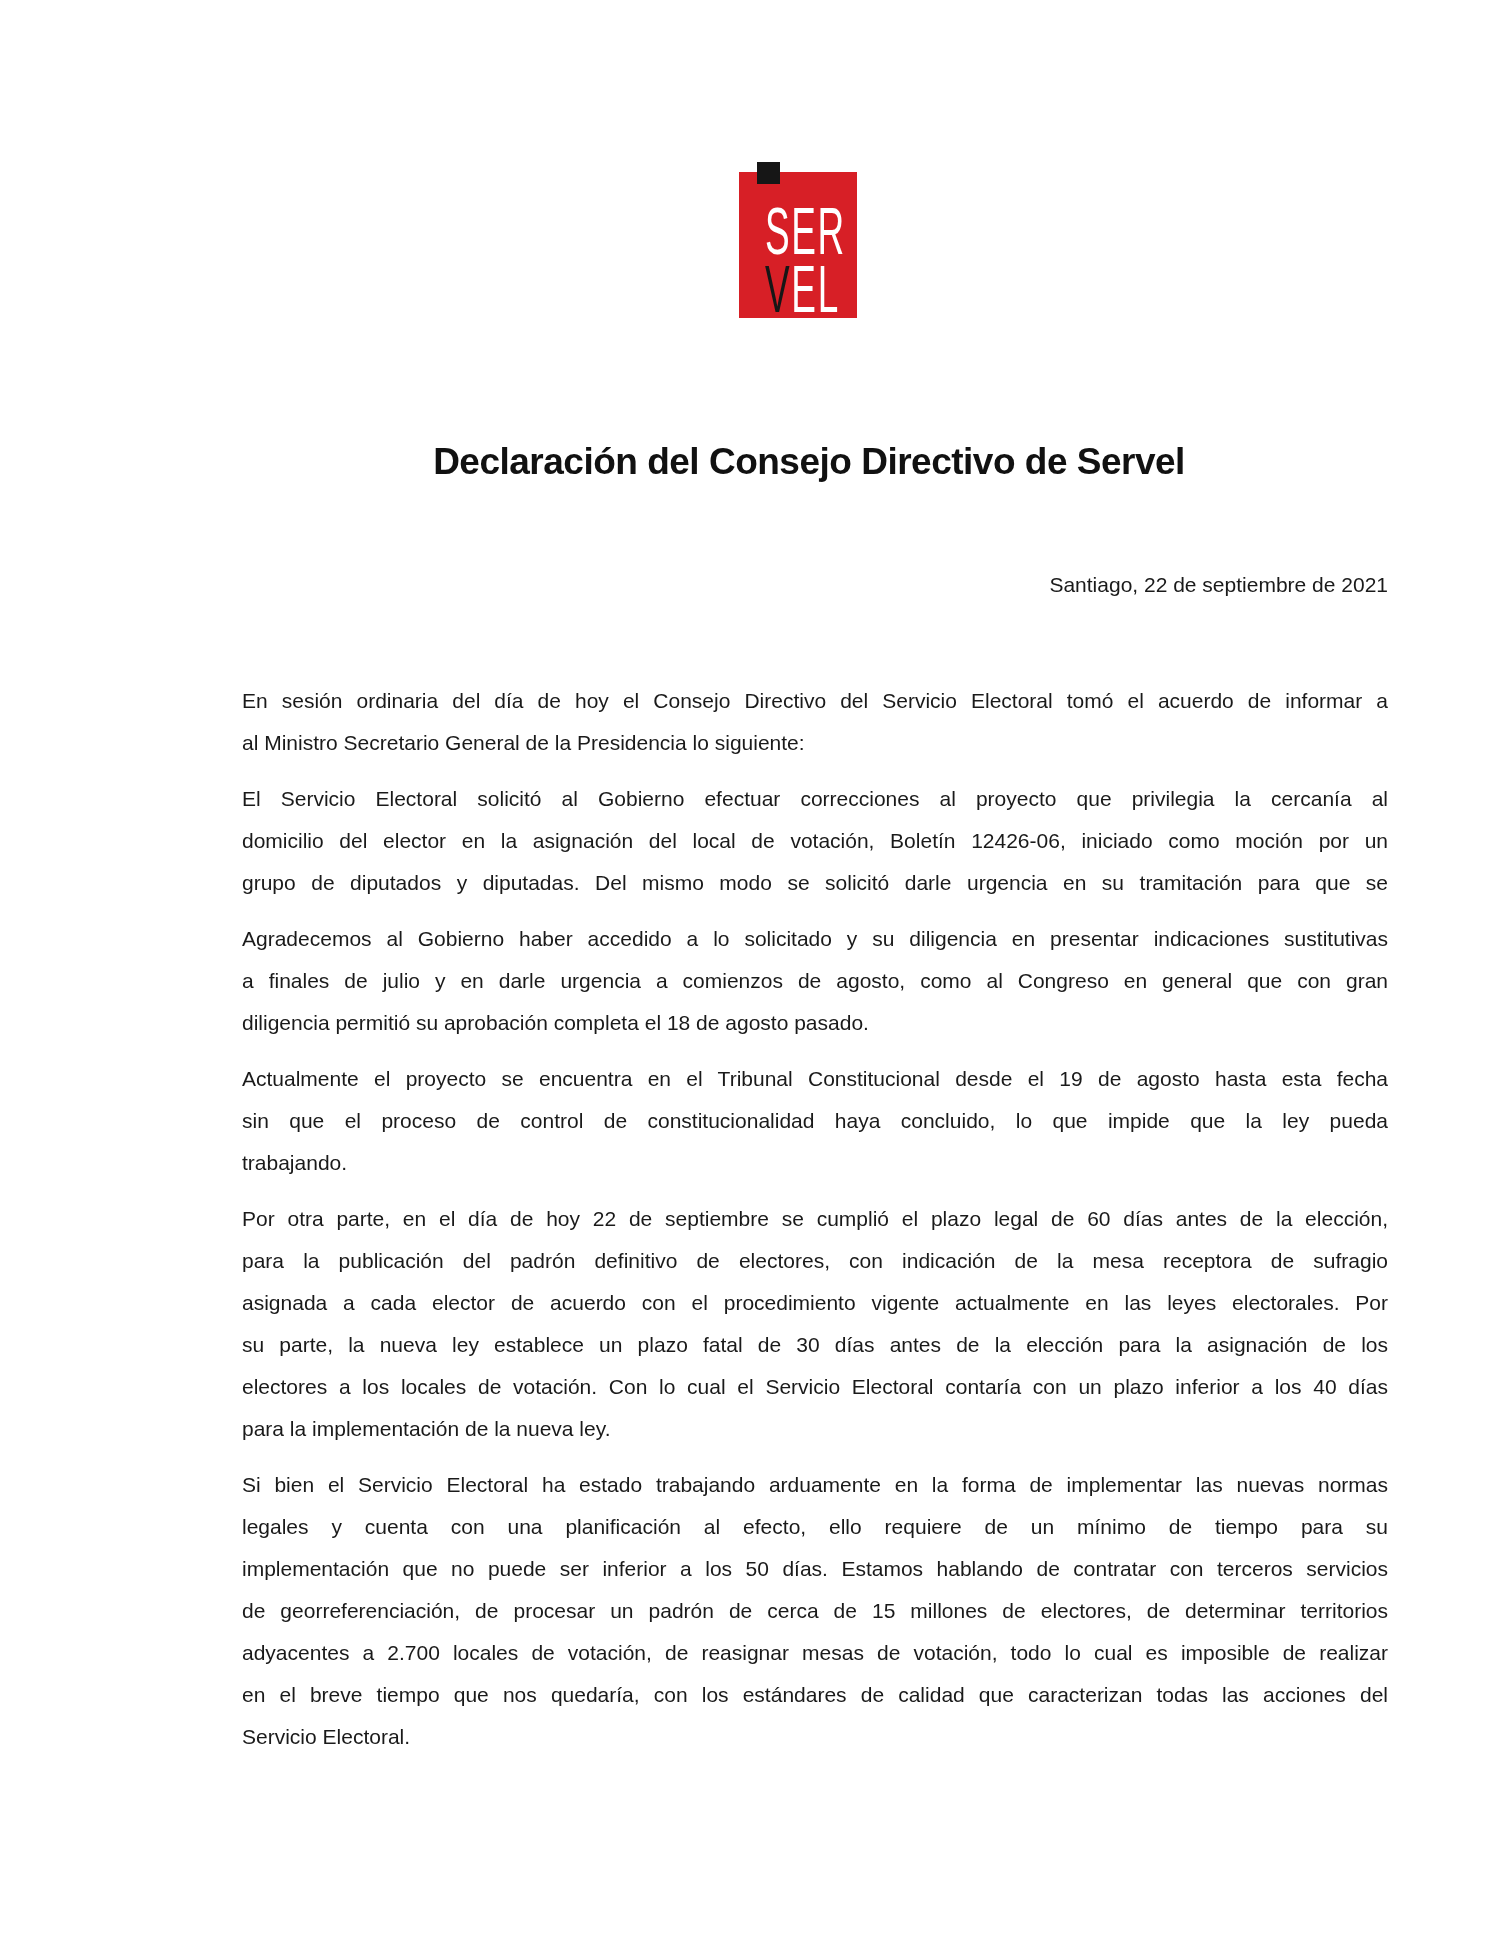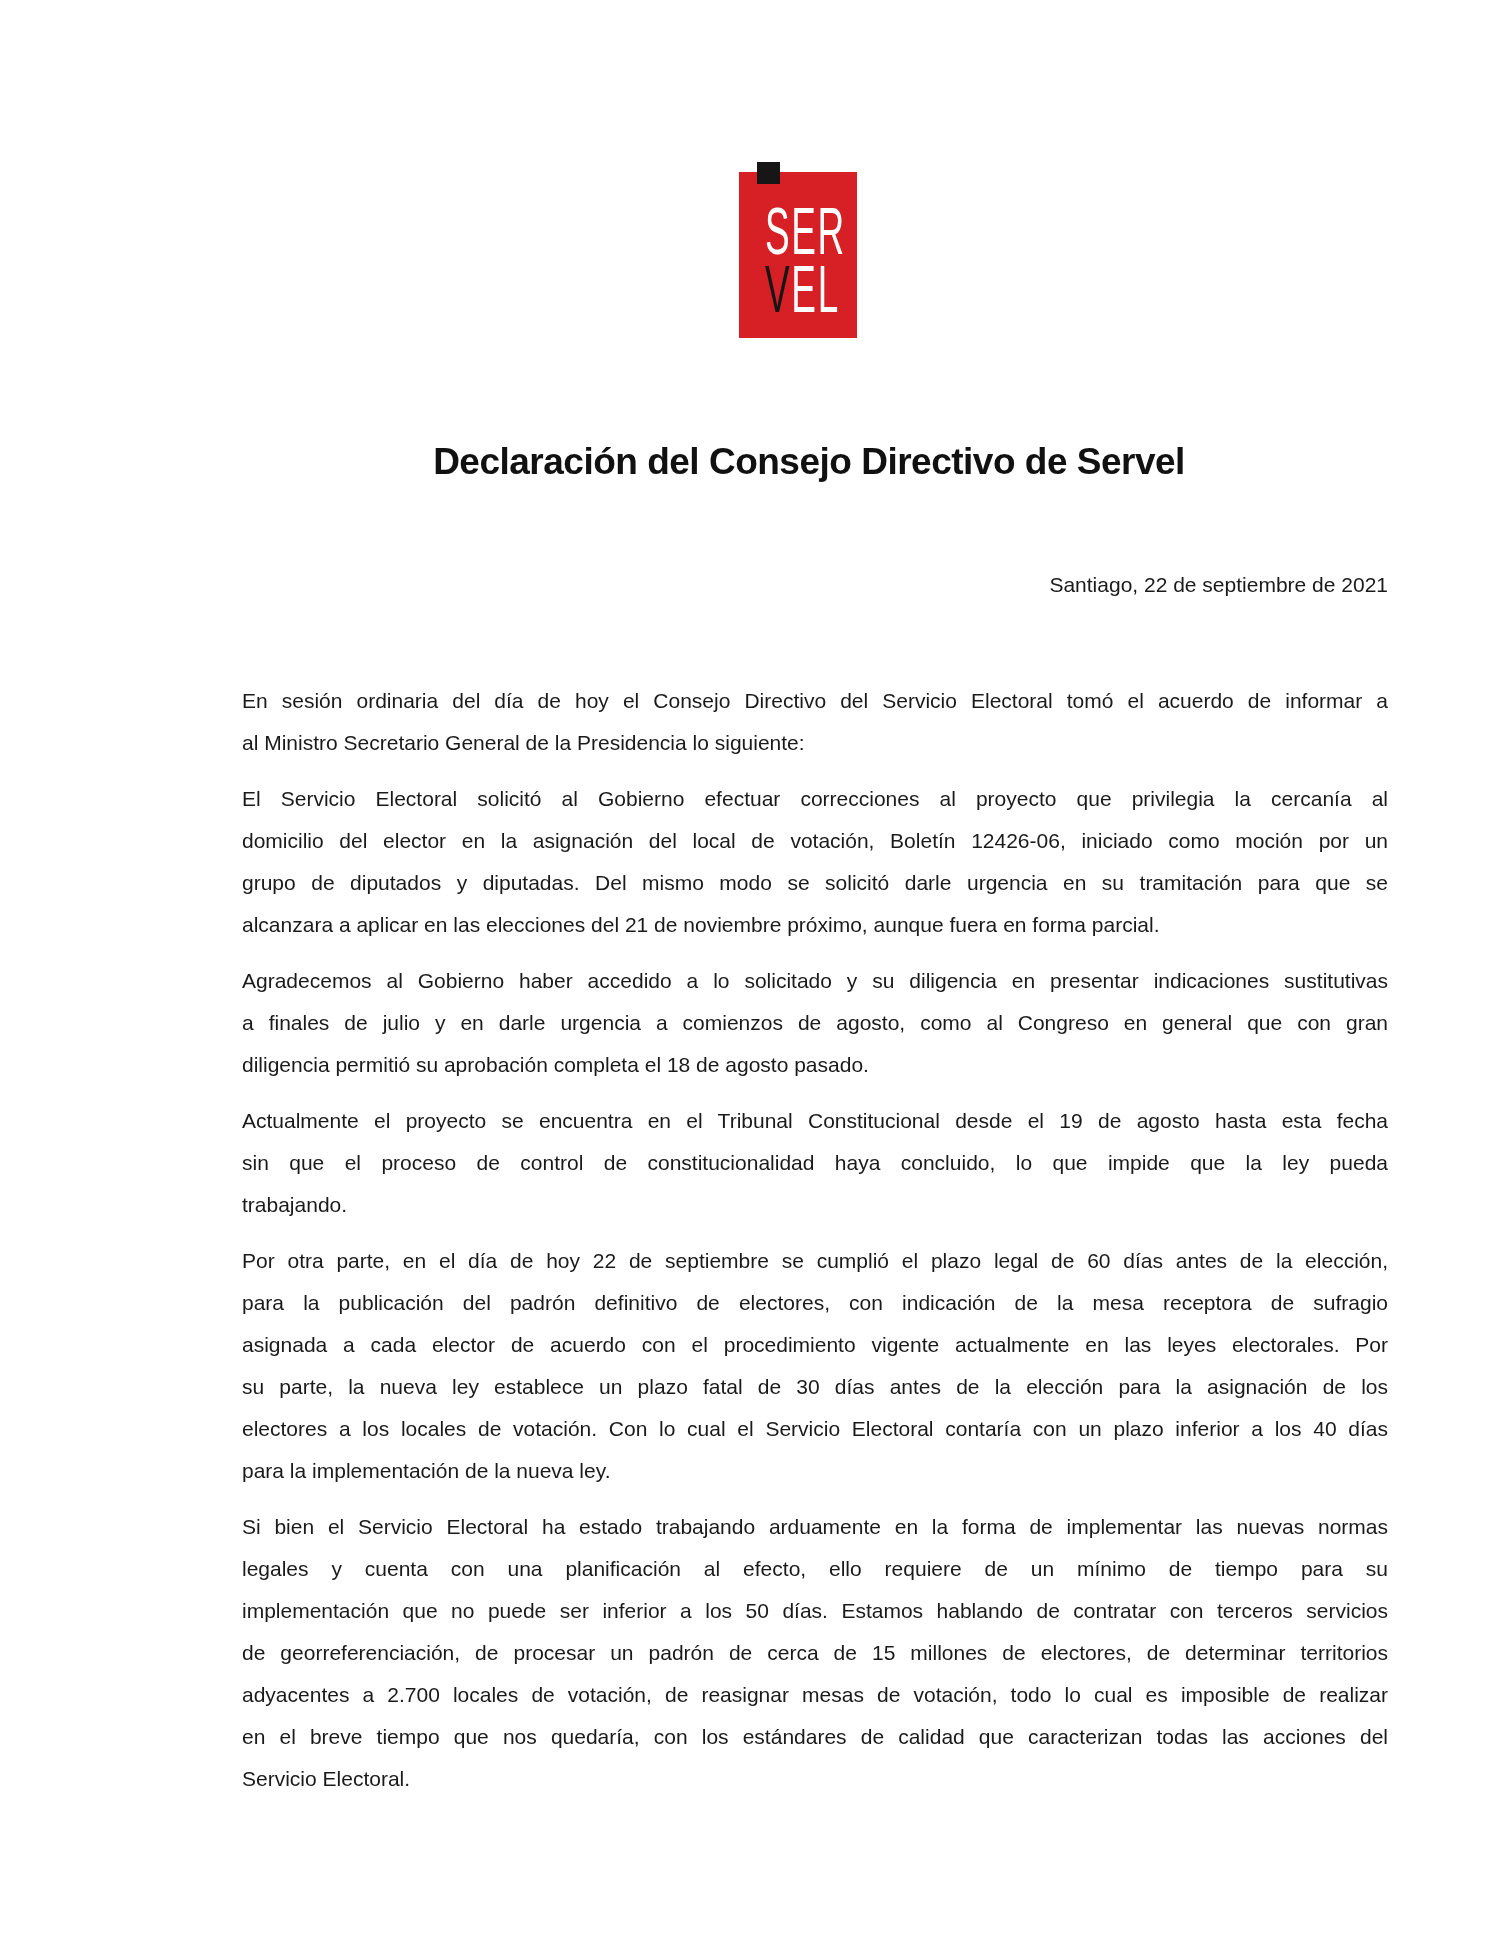--- a/index.html
+++ b/index.html
@@ -16,21 +16,21 @@
     color: #1a1a1a;
     overflow: hidden;
   }
 
   
   .logo {
     position: absolute;
     left: 739px;
     top: 172px;
     width: 118px;
-    height: 166px;
+    height: 146px;
     background: var(--logo-red, #d71f26);
   }
   .logo-tab {
     position: absolute;
     left: 18px;
     top: -10px;
     width: 23px;
     height: 22px;
     background: var(--logo-black, #161616);
   }
@@ -124,21 +124,20 @@
 
   <div class="bodytext">
       <div class="para">
         <div class="line">En sesión ordinaria del día de hoy el Consejo Directivo del Servicio Electoral tomó el acuerdo de informar a</div>
         <div class="line last">al Ministro Secretario General de la Presidencia lo siguiente:</div>
       </div>
       <div class="para">
         <div class="line">El Servicio Electoral solicitó al Gobierno efectuar correcciones al proyecto que privilegia la cercanía al</div>
         <div class="line">domicilio del elector en la asignación del local de votación, Boletín 12426-06, iniciado como moción por un</div>
         <div class="line">grupo de diputados y diputadas. Del mismo modo se solicitó darle urgencia en su tramitación para que se</div>
-        <div class="line last">alcanzara a aplicar en las elecciones del 21 de noviembre próximo, aunque fuera en forma parcial.</div>
       </div>
       <div class="para">
         <div class="line">Agradecemos al Gobierno haber accedido a lo solicitado y su diligencia en presentar indicaciones sustitutivas</div>
         <div class="line">a finales de julio y en darle urgencia a comienzos de agosto, como al Congreso en general que con gran</div>
         <div class="line last">diligencia permitió su aprobación completa el 18 de agosto pasado.</div>
       </div>
       <div class="para">
         <div class="line">Actualmente el proyecto se encuentra en el Tribunal Constitucional desde el 19 de agosto hasta esta fecha</div>
         <div class="line">sin que el proceso de control de constitucionalidad haya concluido, lo que impide que la ley pueda</div>
         <div class="line last">trabajando.</div>

